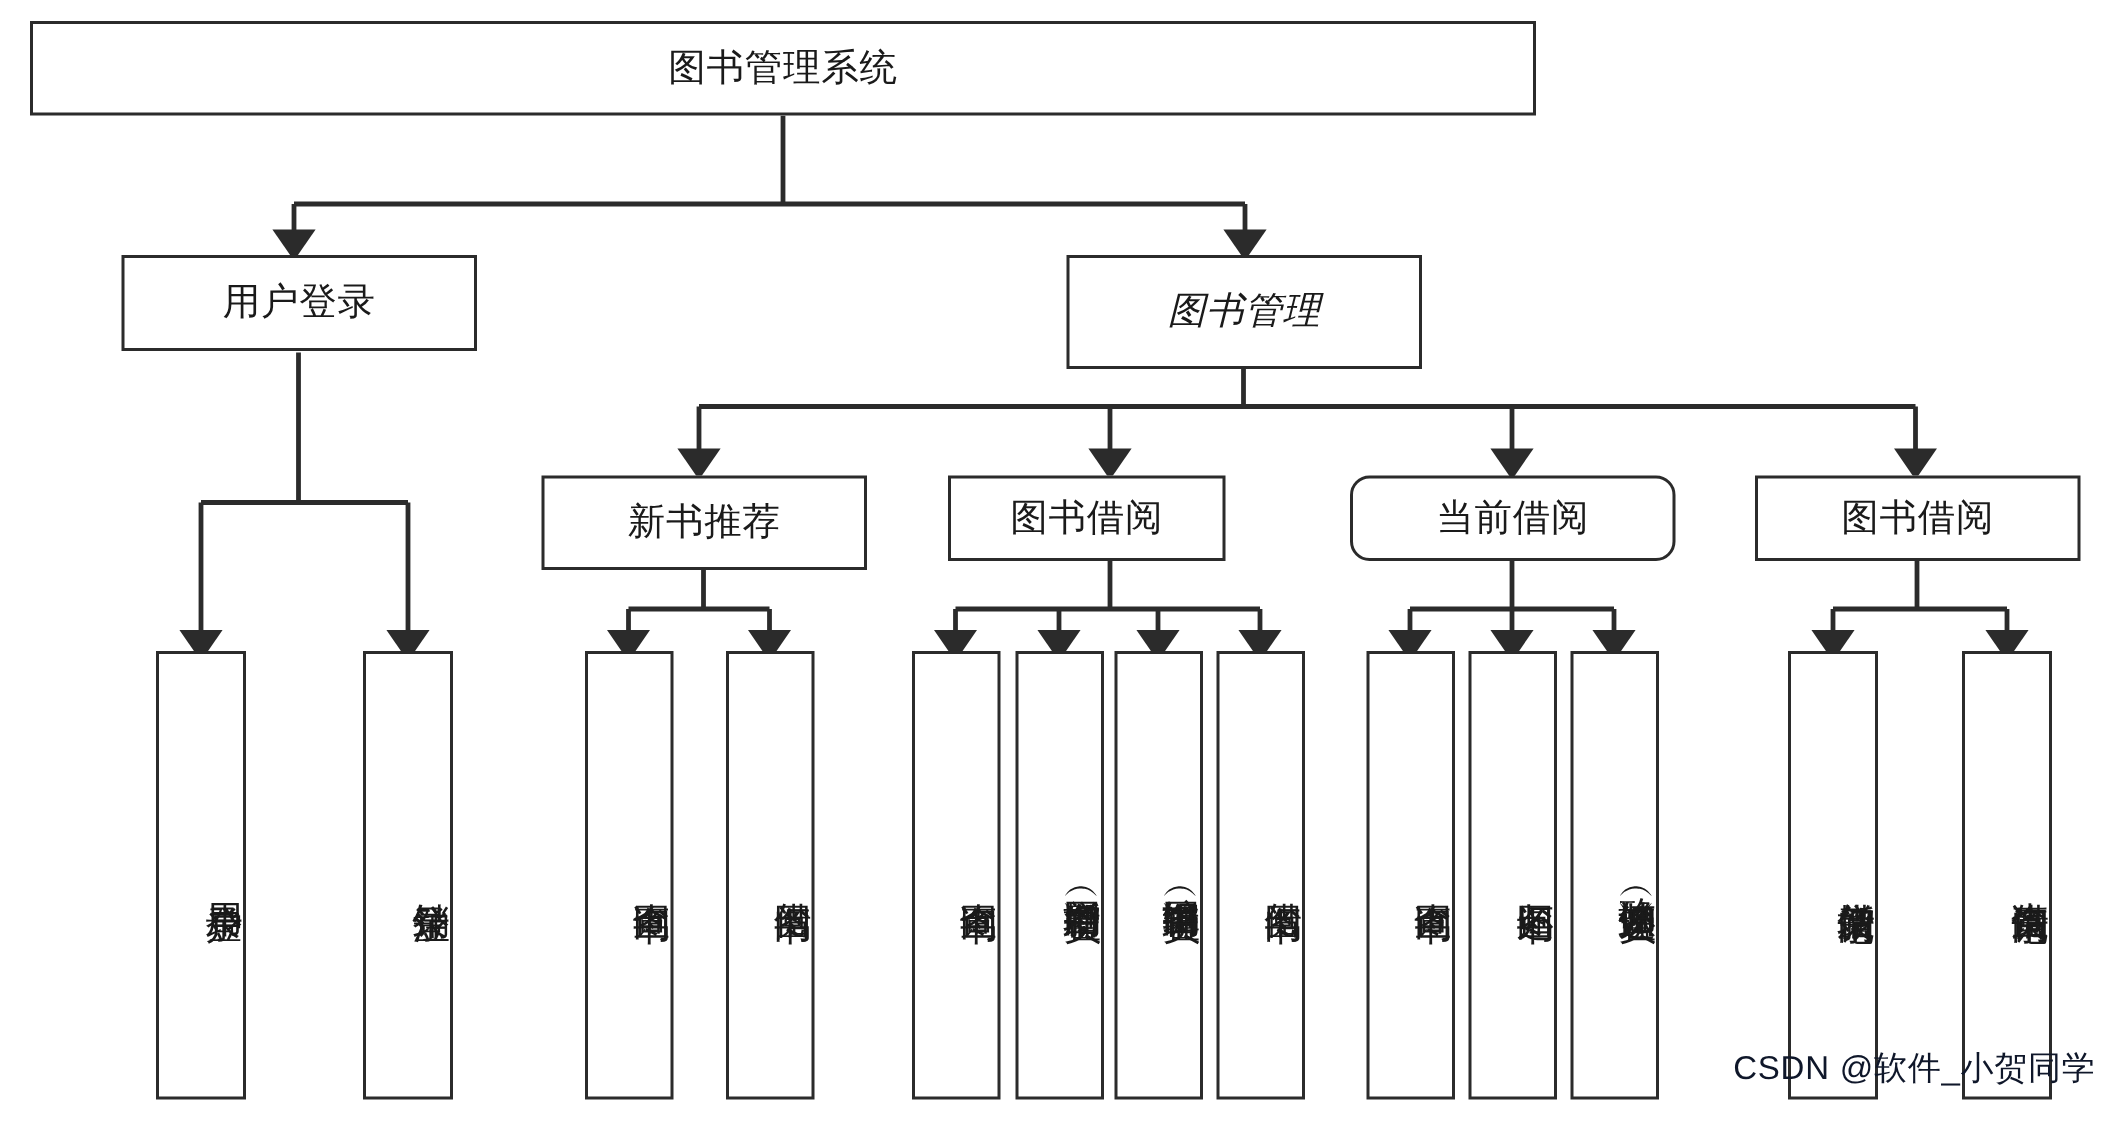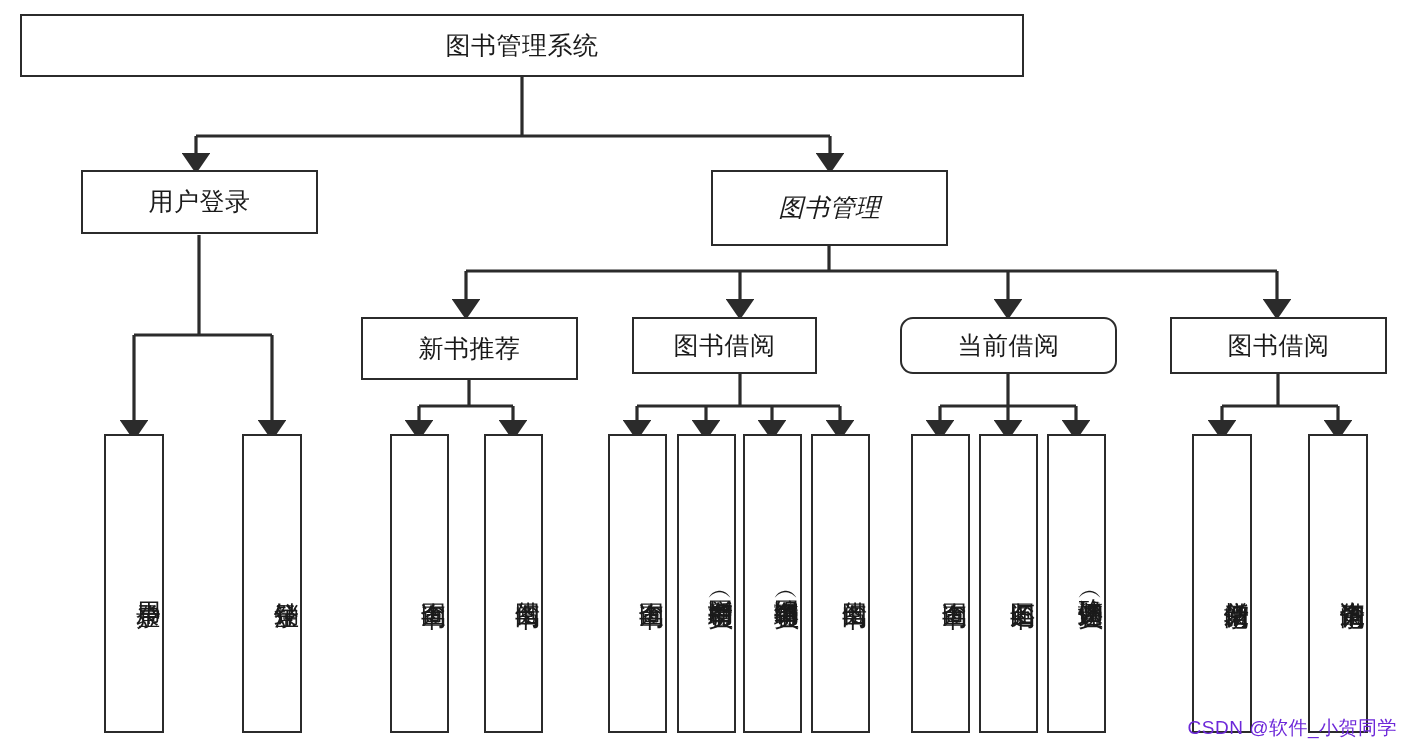--- a/index.html
+++ b/index.html
@@ -50,23 +50,23 @@
     justify-content: center;
   }
   .node.vertical > span {
     writing-mode: vertical-rl;
     text-orientation: upright;
     display: block;
   }
   .watermark {
     position: absolute;
     right: 8px;
-    bottom: 6px;
-    font-size: 19px;
-    color: #6d28d9;
+    bottom: 20px;
+    font-size: 22px;
+    color: #0f172a;
     letter-spacing: 0.5px;
     white-space: nowrap;
     user-select: none;
   }
 </style>
 </head>
 <body>
 
 <div id="canvas">
 

